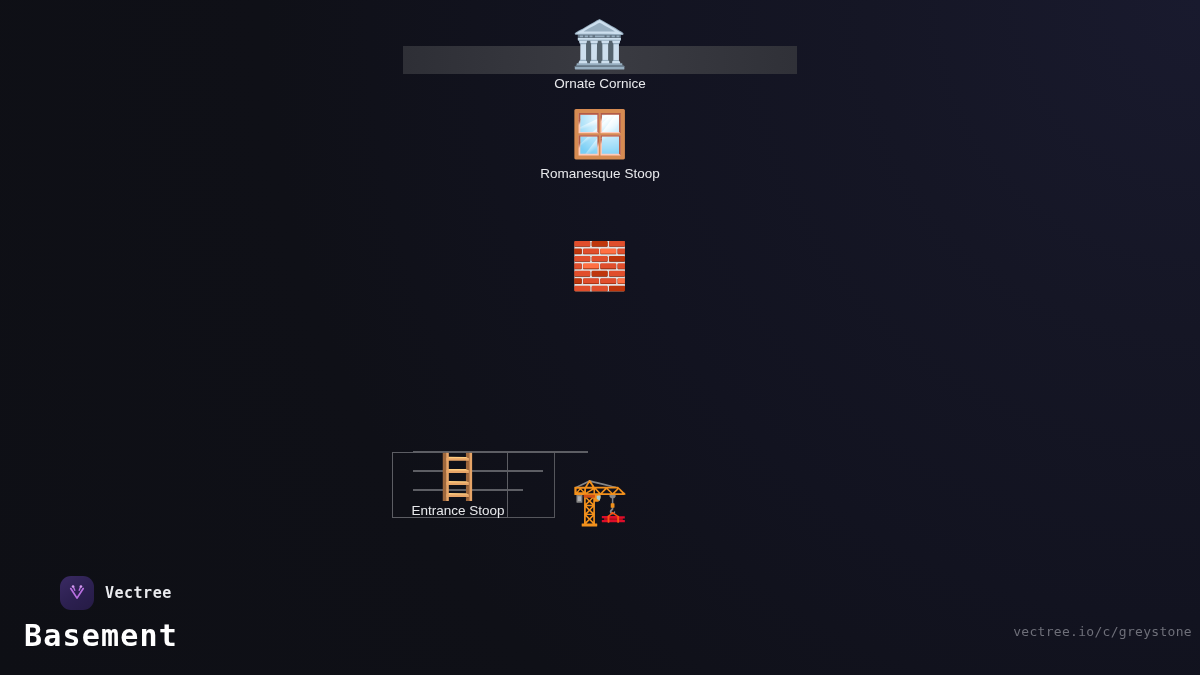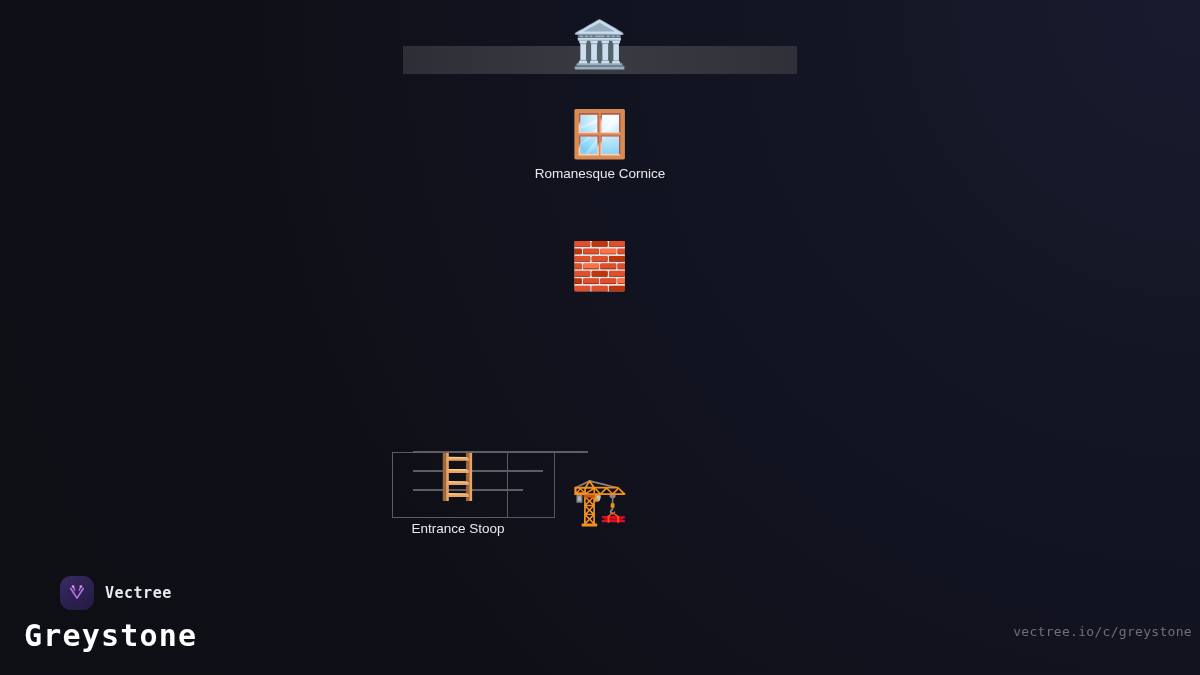--- a/index.html
+++ b/index.html
@@ -58,21 +58,21 @@
     white-space: nowrap;
   }
 
   #node-0 { top: 18px; }
   #node-1 { top: 108px; }
   #node-2 { top: 240px; }
   #node-3 { top: 452px; left: 458px; width: 200px; }
   #node-4 { top: 475px; }
 
   #node-3 .glyph { font-size: 44px; line-height: 50px; height: 50px; }
-  #node-3 .label { margin-top: 19px; }
+  #node-3 .label { margin-top: 1px; }
 
   
   .frame {
     position: absolute;
     border: 1px solid #55565c;
     background: transparent;
   }
   #frame-outer {
     left: 392px;
     top: 452px;
@@ -151,25 +151,26 @@
   <div class="band"></div>
 
   <div class="frame" id="frame-outer"></div>
   <div class="frame" id="frame-inner"></div>
   <div class="rule" id="rule-0"></div>
   <div class="rule" id="rule-1"></div>
   <div class="rule" id="rule-2"></div>
 
   <div class="node" id="node-0">
     <span class="glyph">🏛️</span>
+    <span class="label">Ornate Cornice</span>
   </div>
 
   <div class="node" id="node-1">
     <span class="glyph">🪟</span>
-    <span class="label">Romanesque Cornice</span>
+    <span class="label">Romanesque Stoop</span>
   </div>
 
   <div class="node" id="node-2">
     <span class="glyph">🧱</span>
   </div>
 
   <div class="node" id="node-3">
     <span class="glyph">🪜</span>
     <span class="label">Entrance Stoop</span>
   </div>
@@ -184,18 +185,18 @@
         <svg width="22" height="22" viewBox="0 0 24 24" aria-hidden="true">
           <path d="M5.2 7.2 L12 17.6 L18.8 7.2" fill="none" stroke="#b86fe0" stroke-width="1.9" stroke-linecap="round" stroke-linejoin="round"></path>
           <path d="M8.0 5.2 L9.6 9.0" fill="none" stroke="#b86fe0" stroke-width="1.5" stroke-linecap="round"></path>
           <path d="M16.0 5.2 L14.4 9.0" fill="none" stroke="#b86fe0" stroke-width="1.5" stroke-linecap="round"></path>
           <circle cx="7.7" cy="4.9" r="1.45" fill="#d49bf0"></circle>
           <circle cx="16.3" cy="4.9" r="1.45" fill="#d49bf0"></circle>
         </svg>
       </span>
       <span class="brand-name">Vectree</span>
     </div>
-    <div class="project-title">Greystone</div>
+    <div class="project-title">Basement</div>
   </div>
 
   <div class="url">vectree.io/c/greystone</div>
 
 </div>
 
 </body></html>

